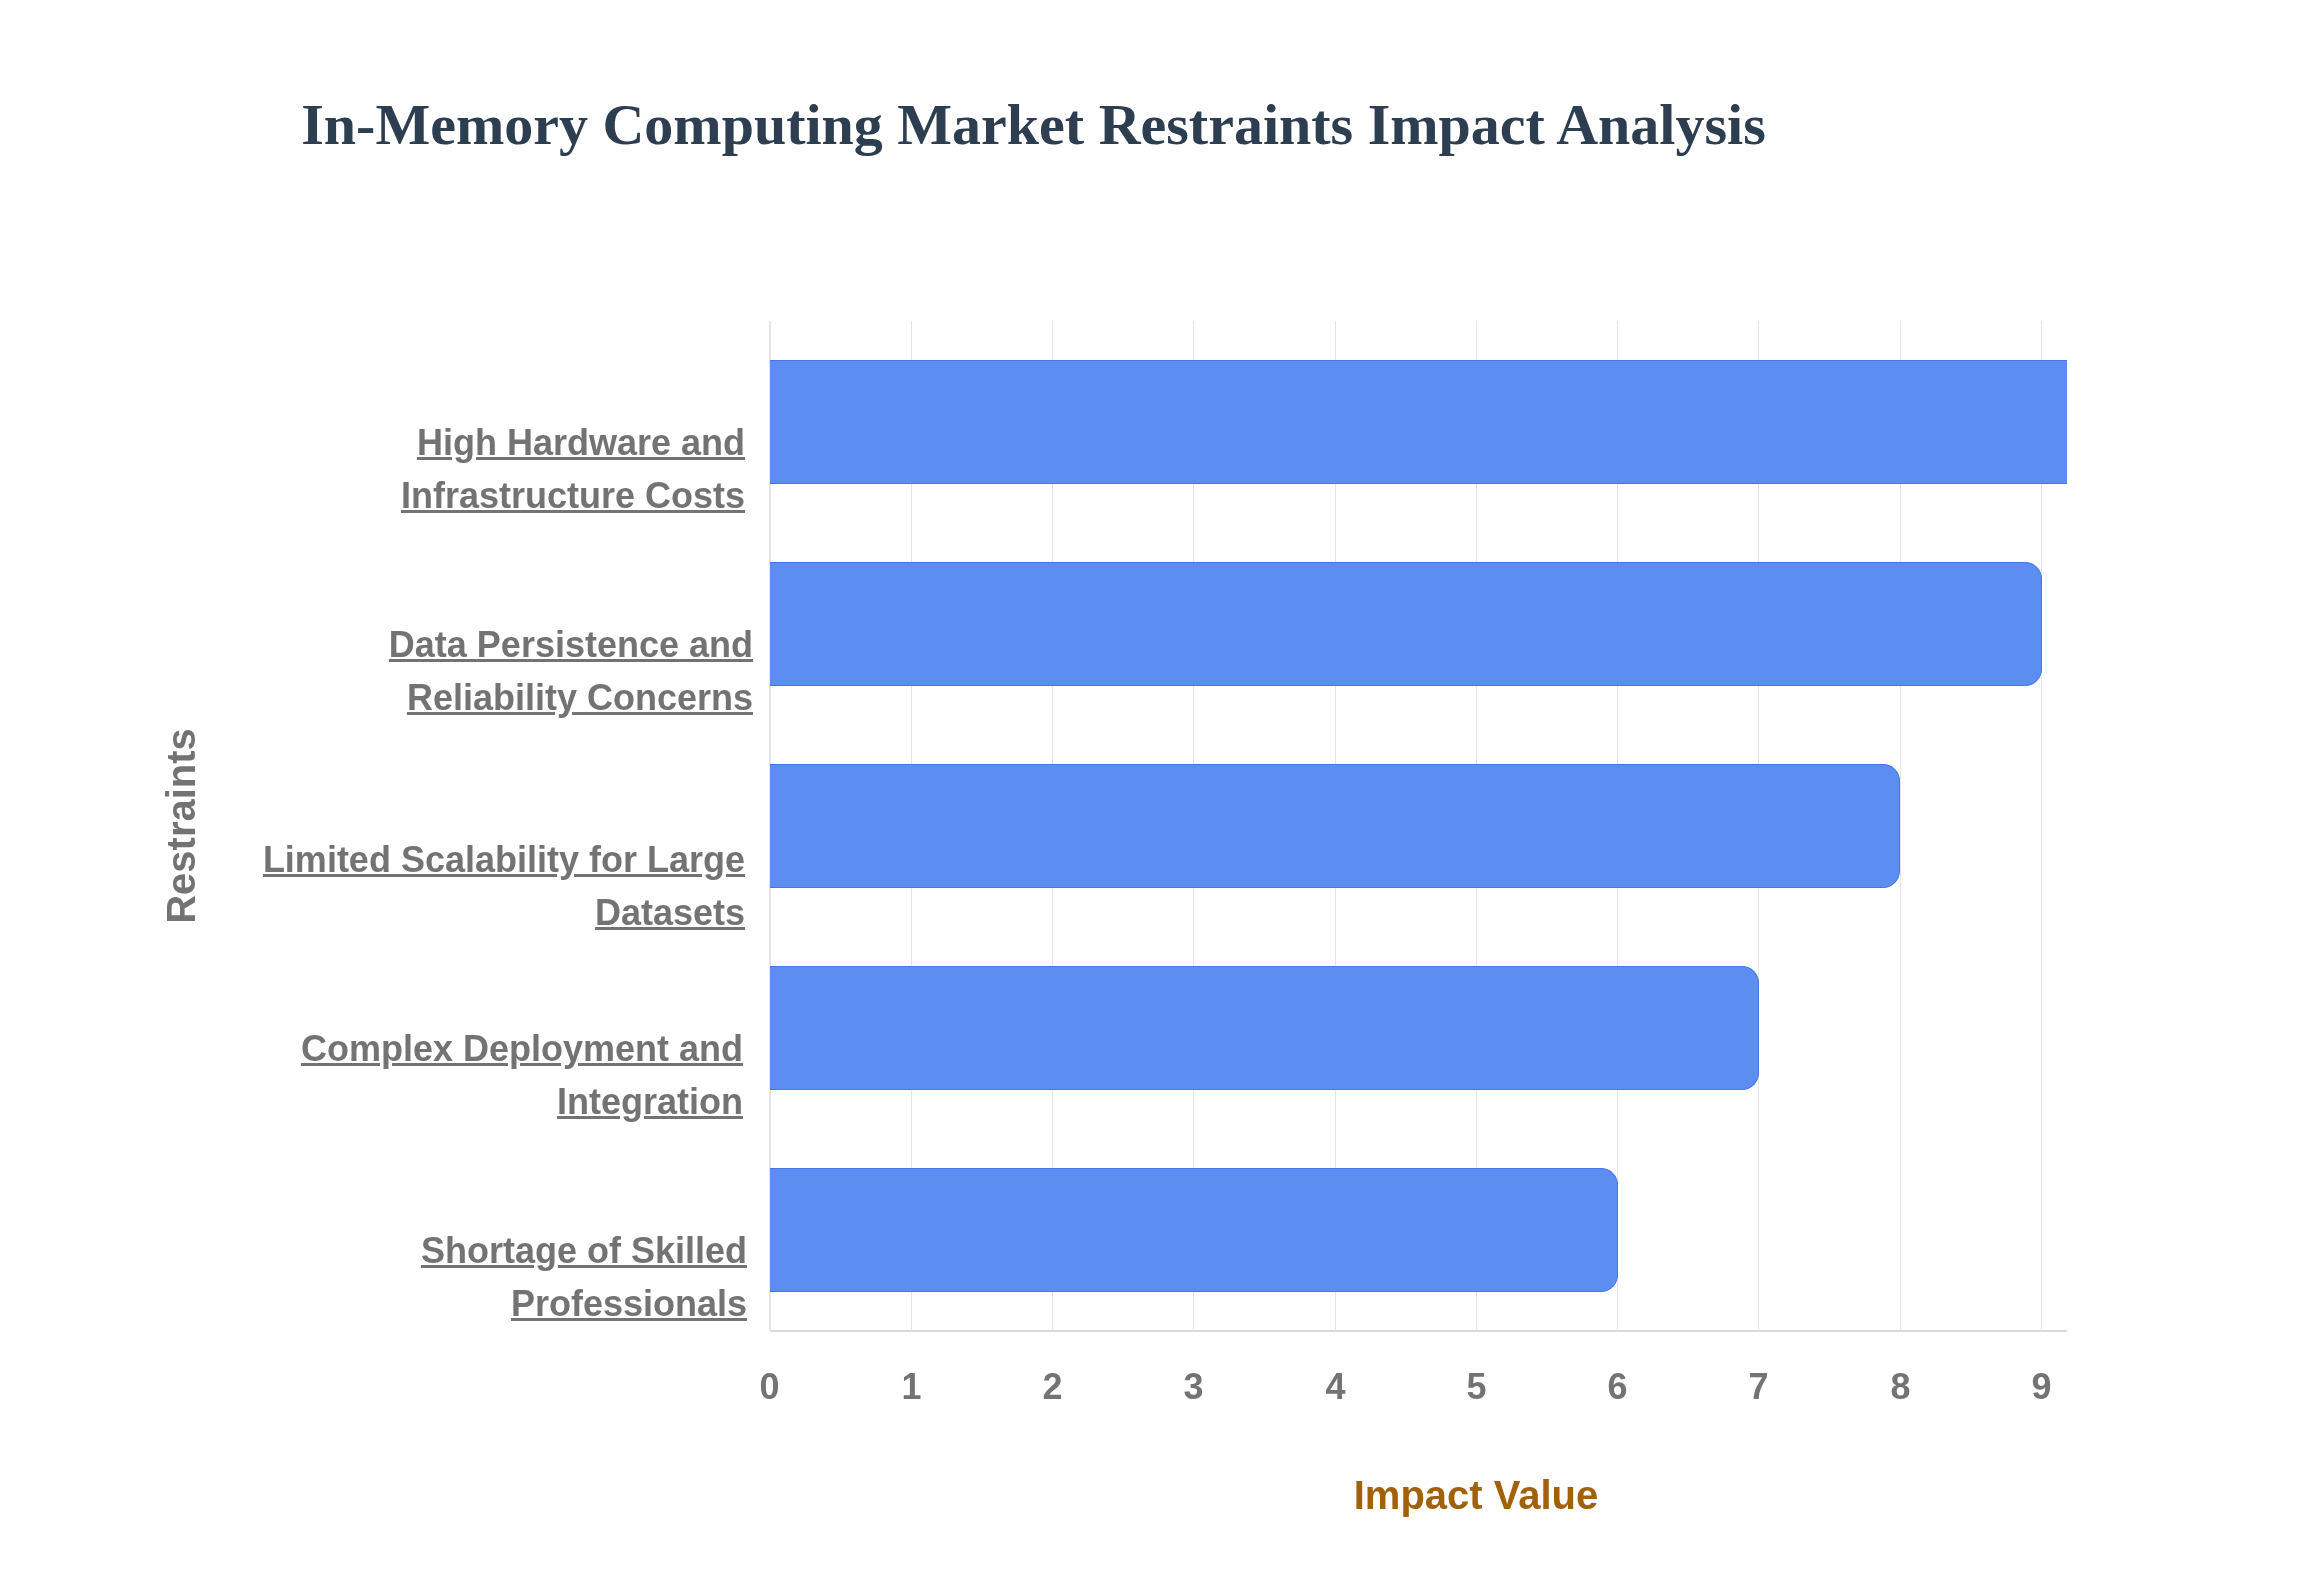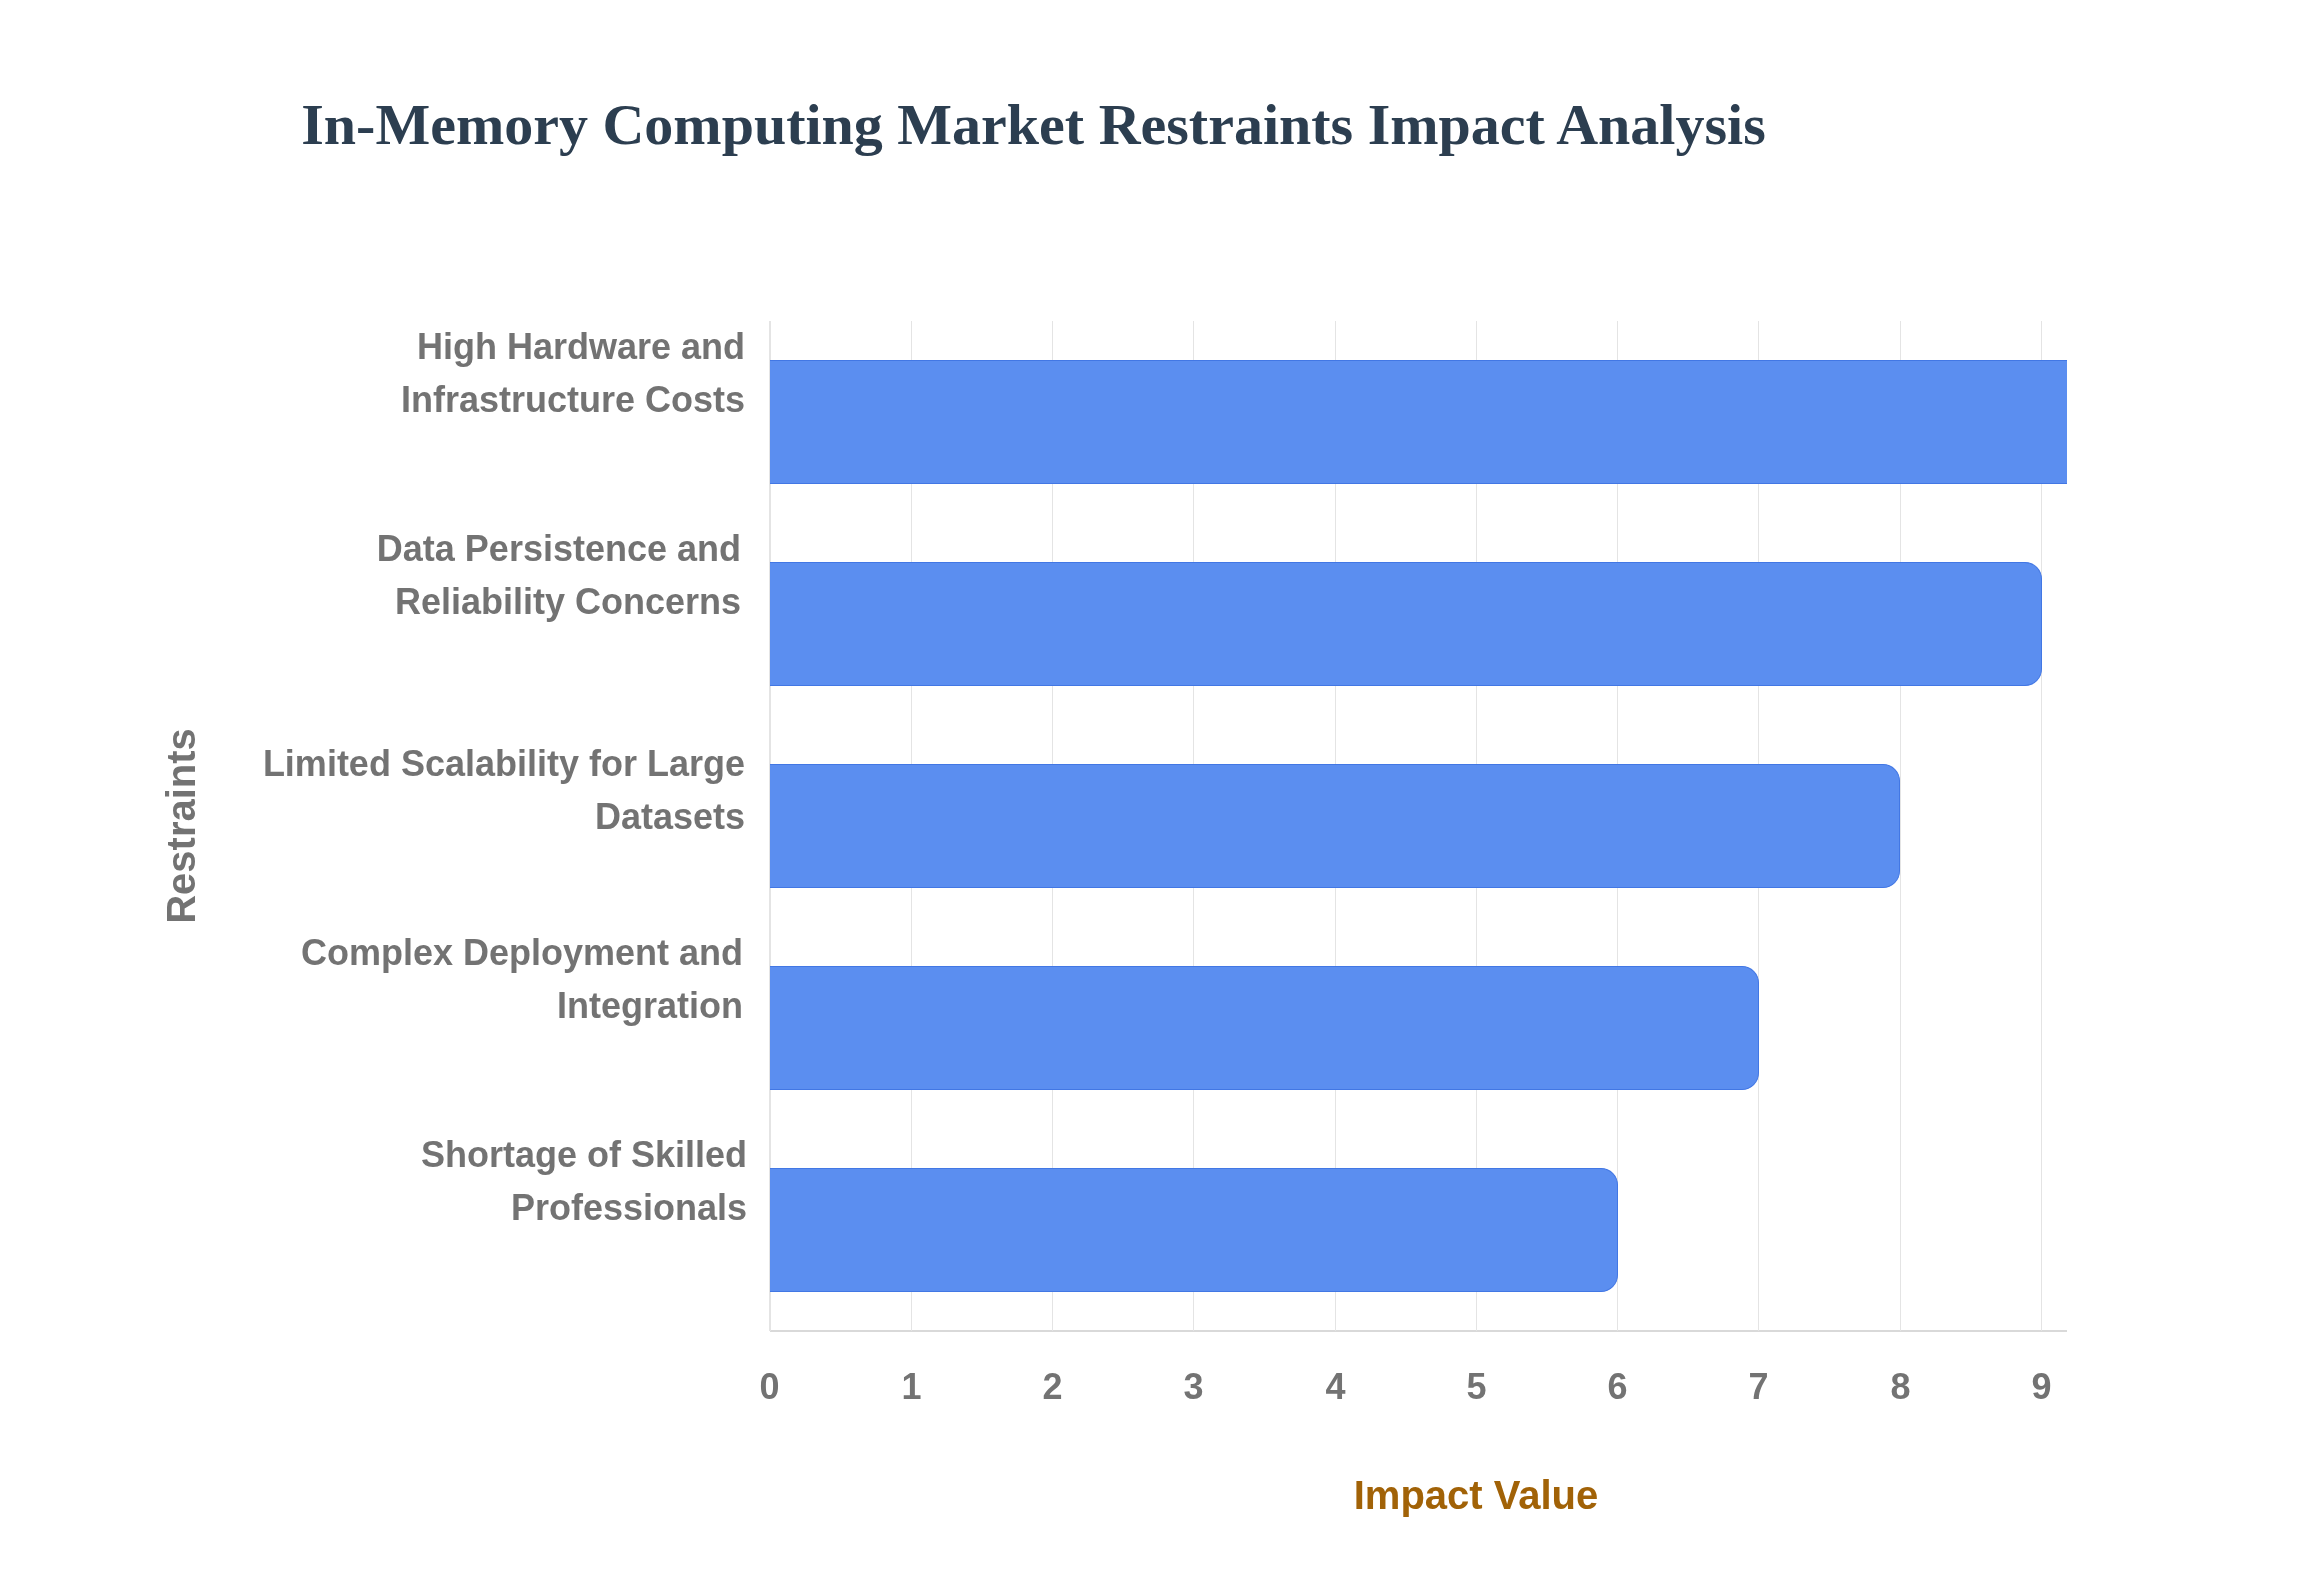--- a/index.html
+++ b/index.html
@@ -61,27 +61,28 @@
     background:#5b8ef0;
     border:1.8px solid #4277e4;
     border-left:none;
     border-top-right-radius:17px;
     border-bottom-right-radius:17px;
     box-sizing:border-box;
   }
   .cat-label{
     position:absolute;
     display:flex;
-    align-items:flex-start;
+    align-items:flex-end;
     justify-content:flex-end;
     text-align:right;
     font-size:36px;
     font-weight:700;
     color:#737373;
     line-height:1.47;
+    text-decoration:underline;
   }
   .x-tick{
     position:absolute;
     width:145px;
     text-align:center;
     font-size:36px;
     font-weight:700;
     color:#737373;
   }
 </style>
@@ -111,21 +112,21 @@
       <div class="bar" style="top: 241px; height: 124px; width: 1272px;"></div>
       <div class="bar" style="top: 443px; height: 124px; width: 1130px;"></div>
       <div class="bar" style="top: 645px; height: 124px; width: 989px;"></div>
       <div class="bar" style="top: 847px; height: 124px; width: 848px;"></div>
     </div>
 
   <div id="cat-labels">
       <div class="cat-label" style="left: 214px; width: 531px; top: 321px; height: 202px;">
         <span>High Hardware and<br>Infrastructure Costs</span>
       </div>
-      <div class="cat-label" style="left: 210px; width: 531px; top: 523px; height: 202px;">
+      <div class="cat-label" style="left: 222px; width: 531px; top: 523px; height: 202px;">
         <span>Data Persistence and<br>Reliability Concerns</span>
       </div>
       <div class="cat-label" style="left: 214px; width: 531px; top: 738px; height: 202px;">
         <span>Limited Scalability for Large<br>Datasets</span>
       </div>
       <div class="cat-label" style="left: 212px; width: 531px; top: 927px; height: 202px;">
         <span>Complex Deployment and<br>Integration</span>
       </div>
       <div class="cat-label" style="left: 216px; width: 531px; top: 1129px; height: 202px;">
         <span>Shortage of Skilled<br>Professionals</span>

